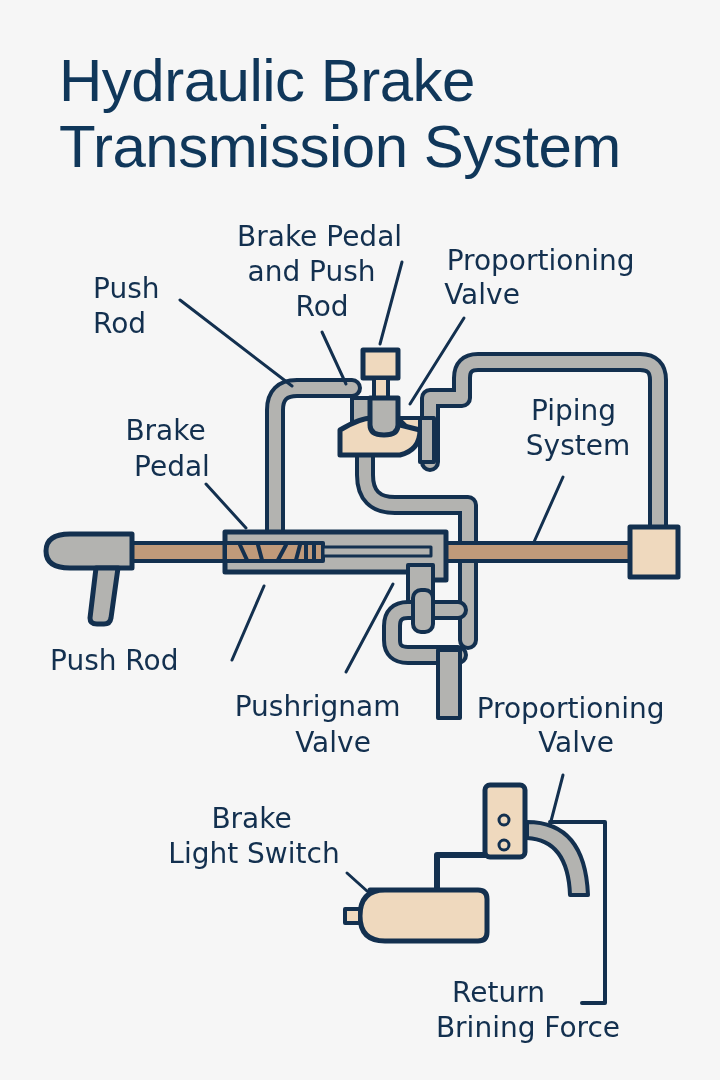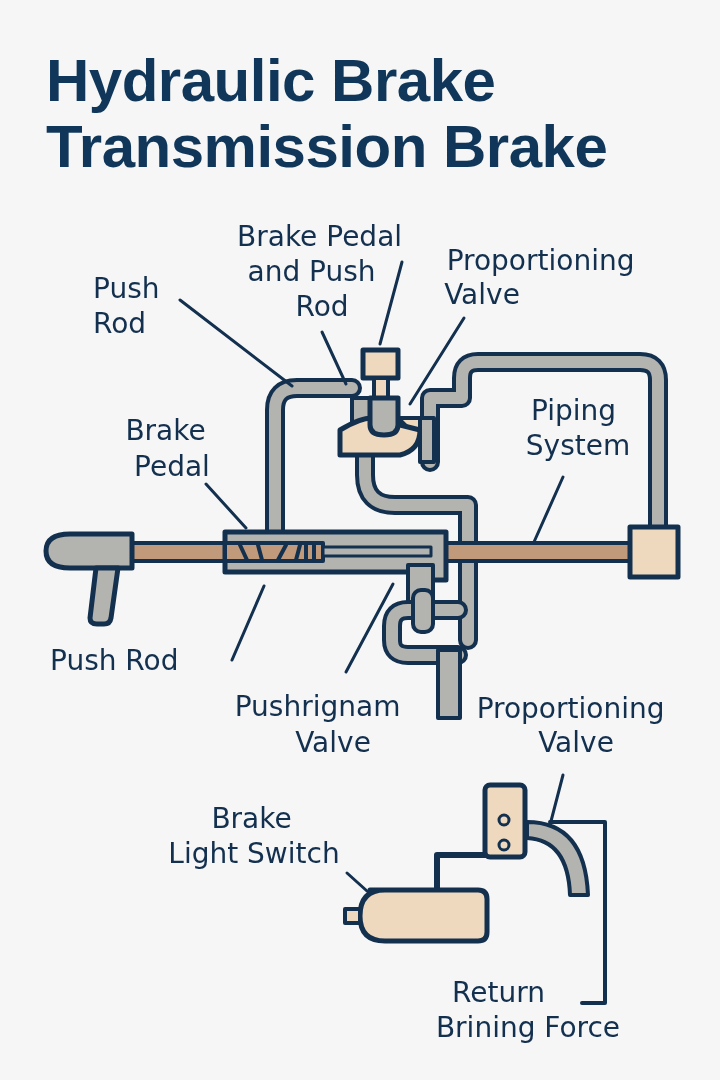--- a/index.html
+++ b/index.html
@@ -6,43 +6,43 @@
     body {
       width: 720px; height: 1080px;
       background: #f6f6f6;
       position: relative;
       overflow: hidden;
       font-family: "Liberation Sans", "DejaVu Sans", sans-serif;
       color: #13304f;
     }
     .title {
       position: absolute;
-      left: 46px; top: 48px;
+      left: 59px; top: 48px;
       font-family: "Liberation Sans", sans-serif;
-      font-weight: 700;
+      font-weight: 400;
       font-size: 60px;
       line-height: 66px;
       letter-spacing: -0.5px;
       color: #10375a;
       margin: 0;
     }
     .title span { display: block; }
     svg.diagram { position: absolute; left: 0; top: 0; }
     .lbl {
       font-family: "DejaVu Sans", sans-serif;
       font-size: 28px;
       fill: #13304f;
     }
   </style>
 </head>
 <body>
 
 <h1 class="title">
   <span>Hydraulic Brake</span>
-  <span>Transmission Brake</span>
+  <span>Transmission System</span>
 </h1>
 
 <svg class="diagram" width="720" height="1080" viewBox="0 0 720 1080">
   <g stroke="#13304f" stroke-linejoin="round" stroke-linecap="round">
 
     <g>
       <path d="M275 535 L275 410 Q275 388 297 388 L352 388" fill="none" stroke="#13304f" stroke-width="20"></path>
       <path d="M275 535 L275 410 Q275 388 297 388 L352 388" fill="none" stroke="#b3b3b0" stroke-width="12"></path>
       <path d="M430 462 L430 398 L462 398 L462 378 Q462 362 478 362 L640 362 Q658 362 658 380 L658 535" fill="none" stroke="#13304f" stroke-width="20"></path>
       <path d="M430 462 L430 398 L462 398 L462 378 Q462 362 478 362 L640 362 Q658 362 658 380 L658 535" fill="none" stroke="#b3b3b0" stroke-width="12"></path>

